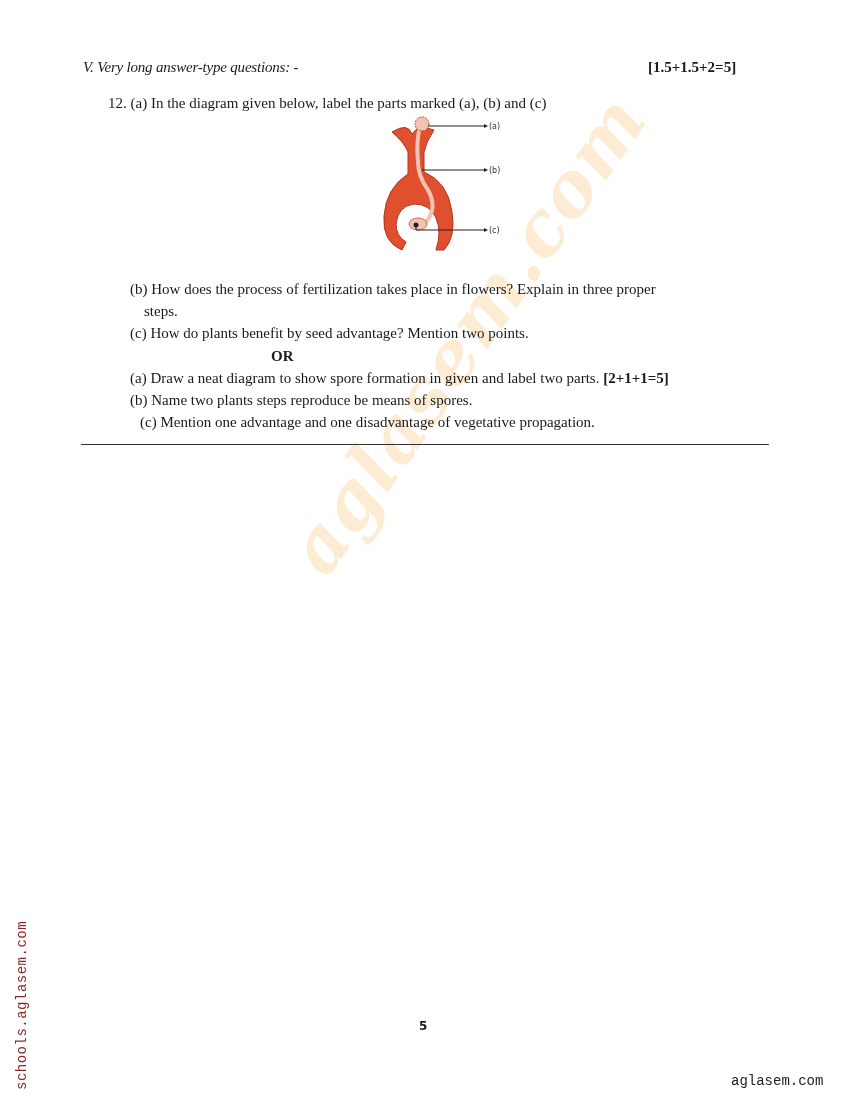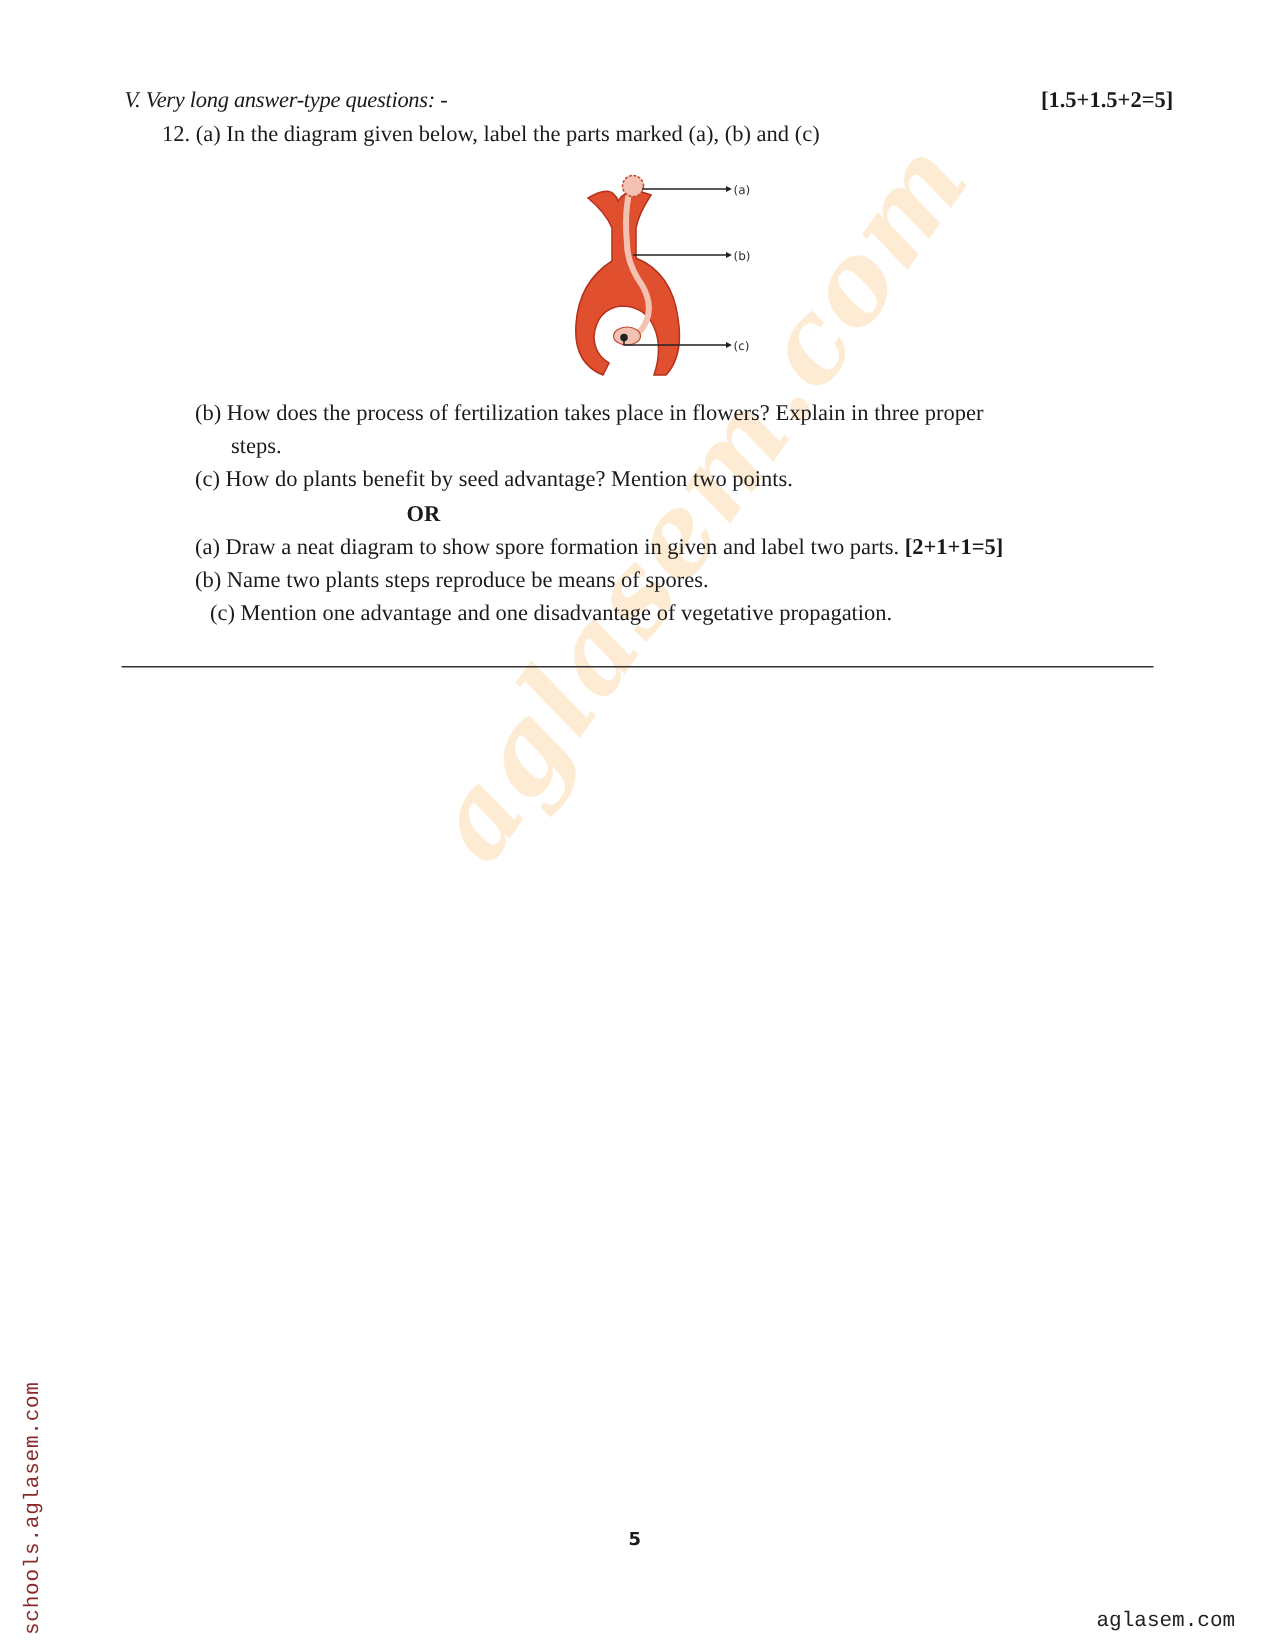--- a/index.html
+++ b/index.html
@@ -10,21 +10,21 @@
     }
     .abs { position: absolute; }
     .section-heading {
       left: 83px; top: 59px; font-size: 15px; font-style: italic; font-weight: normal;
       font-family: "Liberation Serif", serif; letter-spacing: -0.2px;
     }
     .marks {
       font-family: "Liberation Serif", serif; font-weight: bold; font-size: 15px;
     }
     .q-text {
-      font-family: "Liberation Serif", serif; font-size: 15px; line-height: 22px; white-space: nowrap;
+      font-family: "Liberation Serif", serif; font-size: 15px; line-height: 22px; white-space: nowrap; margin-top: 13px;
     }
     .diagram { left: 378px; top: 112px; width: 130px; height: 144px; }
     .rule { left: 81px; top: 444px; width: 688px; height: 1px; background: #333; }
     .watermark {
       left: 270px; top: 540px; font-family: "DejaVu Serif", serif; font-style: italic;
       font-weight: bold; font-size: 74px; color: #fde9cc; opacity: 0.85;
       transform: rotate(-55deg); transform-origin: left top; white-space: nowrap;
       letter-spacing: 2px;
     }
     .side-url {
@@ -41,21 +41,21 @@
       font-size: 12px;
     }
     .lbl { font-family: "DejaVu Sans", sans-serif; font-size: 8px; fill: #333; }
   </style>
 </head>
 <body>
 
 <div class="abs watermark">aglasem.com</div>
 
 <div class="abs section-heading">V. Very long answer-type questions: -</div>
-<div class="abs marks" style="left:694px; top:59px;">[1.5+1.5+2=5]</div>
+<div class="abs marks" style="left:648px; top:59px;">[1.5+1.5+2=5]</div>
 
 <div class="abs q-text" style="left:108px; top:79px;">12. (a) In the diagram given below, label the parts marked (a), (b) and (c)</div>
 
 <div class="abs diagram">
   <svg width="130" height="144" viewBox="0 0 130 144">
 
     <path d="M14 20 Q30 10 34 22 Q40 12 56 18 Q48 30 46 40 L46 60 Q70 70 74 100 Q78 125 66 138 L58 138 Q64 120 58 106 Q52 92 36 92 Q20 94 18 112 Q18 124 28 130 L24 138 Q4 130 6 104 Q8 76 30 62 L30 40 Q26 30 14 20 Z" fill="#e0502f" stroke="#b3321c" stroke-width="1"></path>
 
     <path d="M20 110 Q22 96 38 96 Q54 98 56 112 Q54 124 40 126 Q26 124 20 110 Z" fill="#ffffff"></path>
 
@@ -72,21 +72,21 @@
     <polygon points="106,56 110,58 106,60" fill="#222"></polygon>
     <polyline points="38,113 38,118 106,118" fill="none" stroke="#222" stroke-width="1"></polyline>
     <polygon points="106,116 110,118 106,120" fill="#222"></polygon>
     <text class="lbl" x="111" y="17">(a)</text>
     <text class="lbl" x="111" y="61">(b)</text>
     <text class="lbl" x="111" y="121">(c)</text>
   </svg>
 </div>
 
 <div class="abs q-text" style="left:130px; top:265px;">(b) How does the process of fertilization takes place in flowers? Explain in three proper</div>
-<div class="abs q-text" style="left:154px; top:287px;">steps.</div>
+<div class="abs q-text" style="left:144px; top:287px;">steps.</div>
 <div class="abs q-text" style="left:130px; top:309px;">(c) How do plants benefit by seed advantage? Mention two points.</div>
 <div class="abs q-text" style="left:271px; top:332px; font-weight:bold;">OR</div>
 <div class="abs q-text" style="left:130px; top:354px;">
   <span>(a) Draw a neat diagram to show spore formation in given and label two parts.</span>
   <span class="marks">[2+1+1=5]</span>
 </div>
 <div class="abs q-text" style="left:130px; top:376px;">(b) Name two plants steps reproduce be means of spores.</div>
 <div class="abs q-text" style="left:140px; top:398px;">(c) Mention one advantage and one disadvantage of vegetative propagation.</div>
 
 <div class="abs rule"></div>

